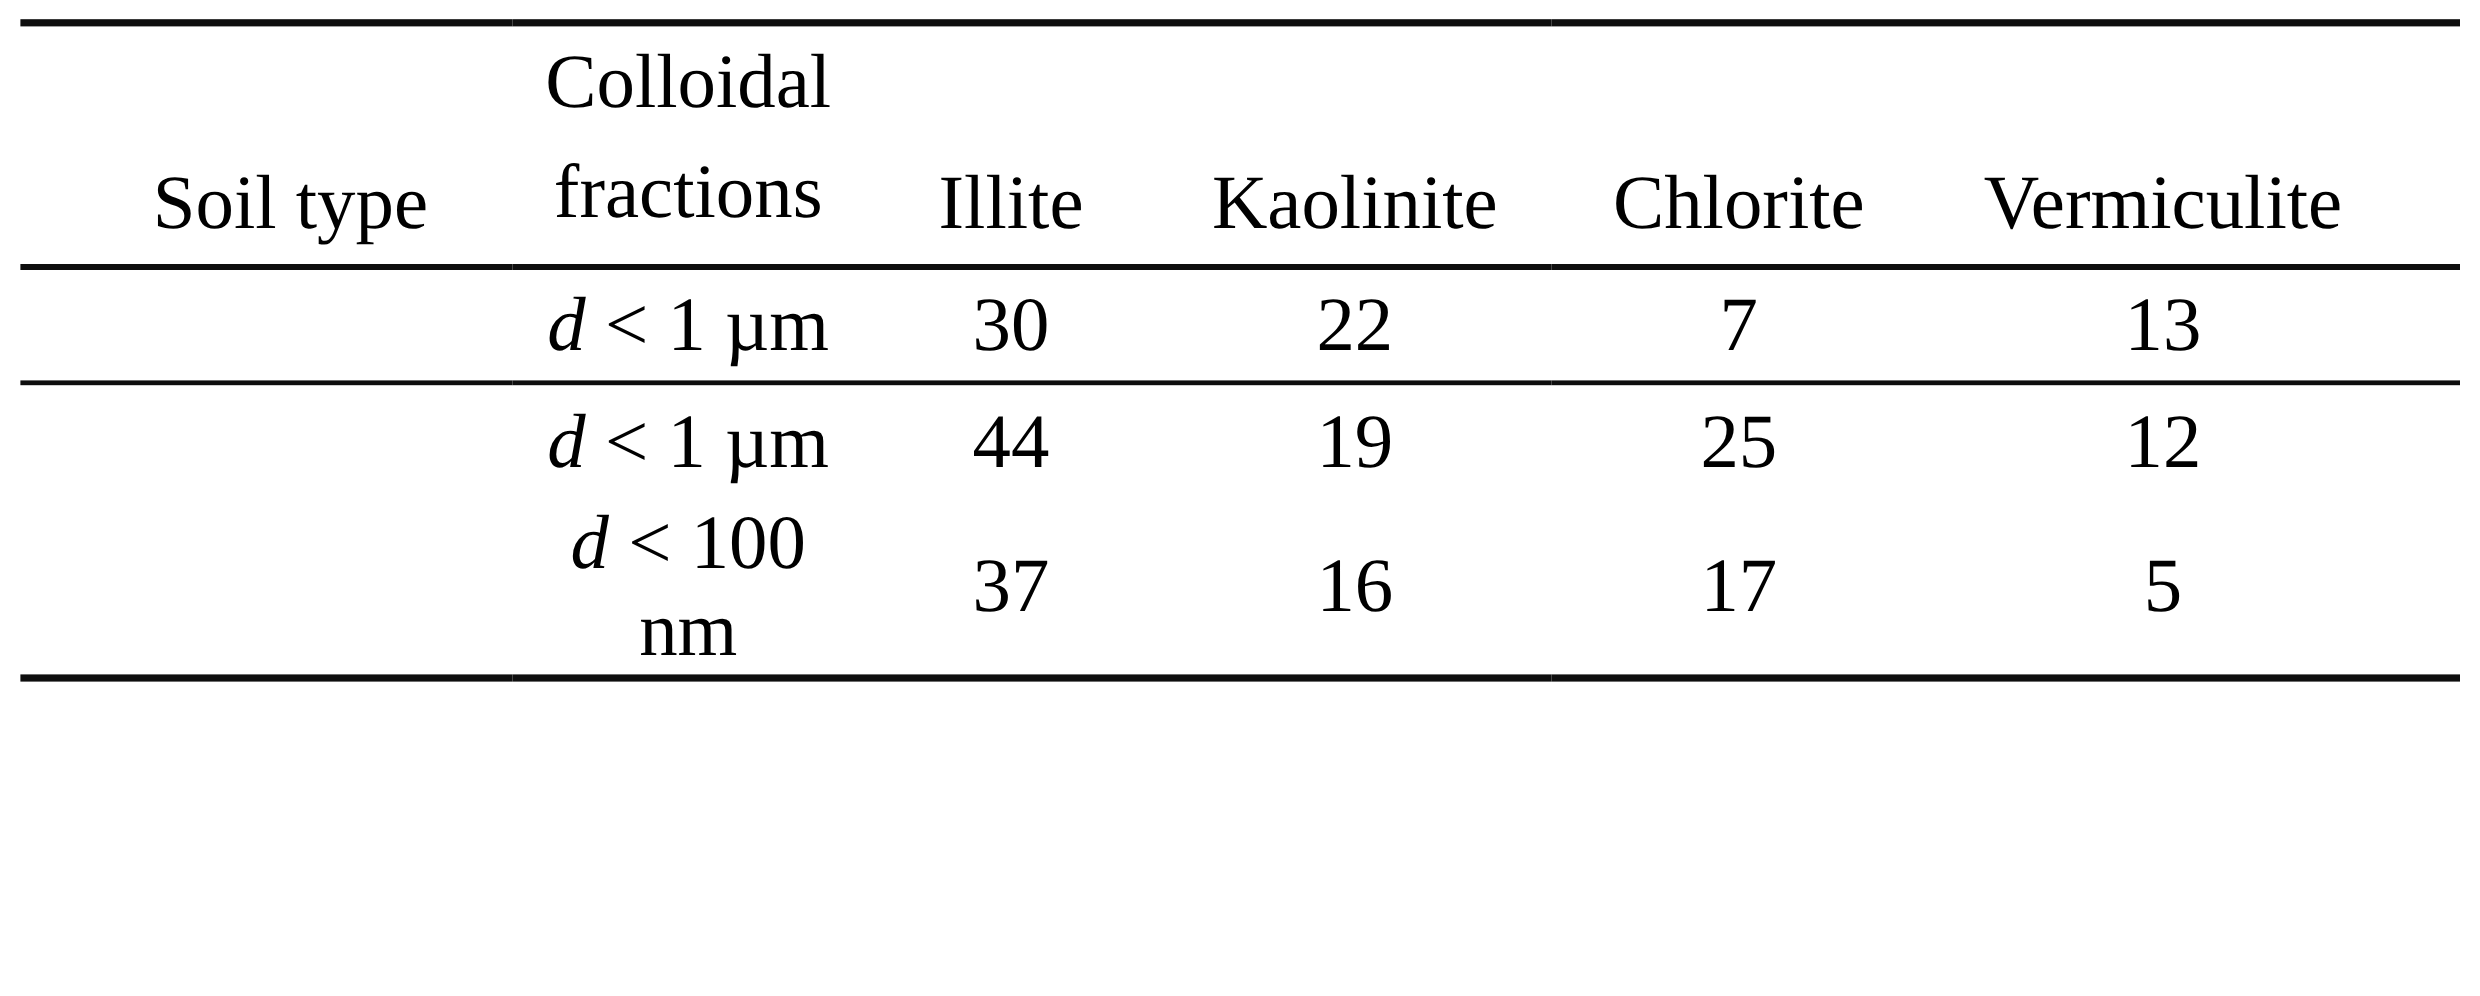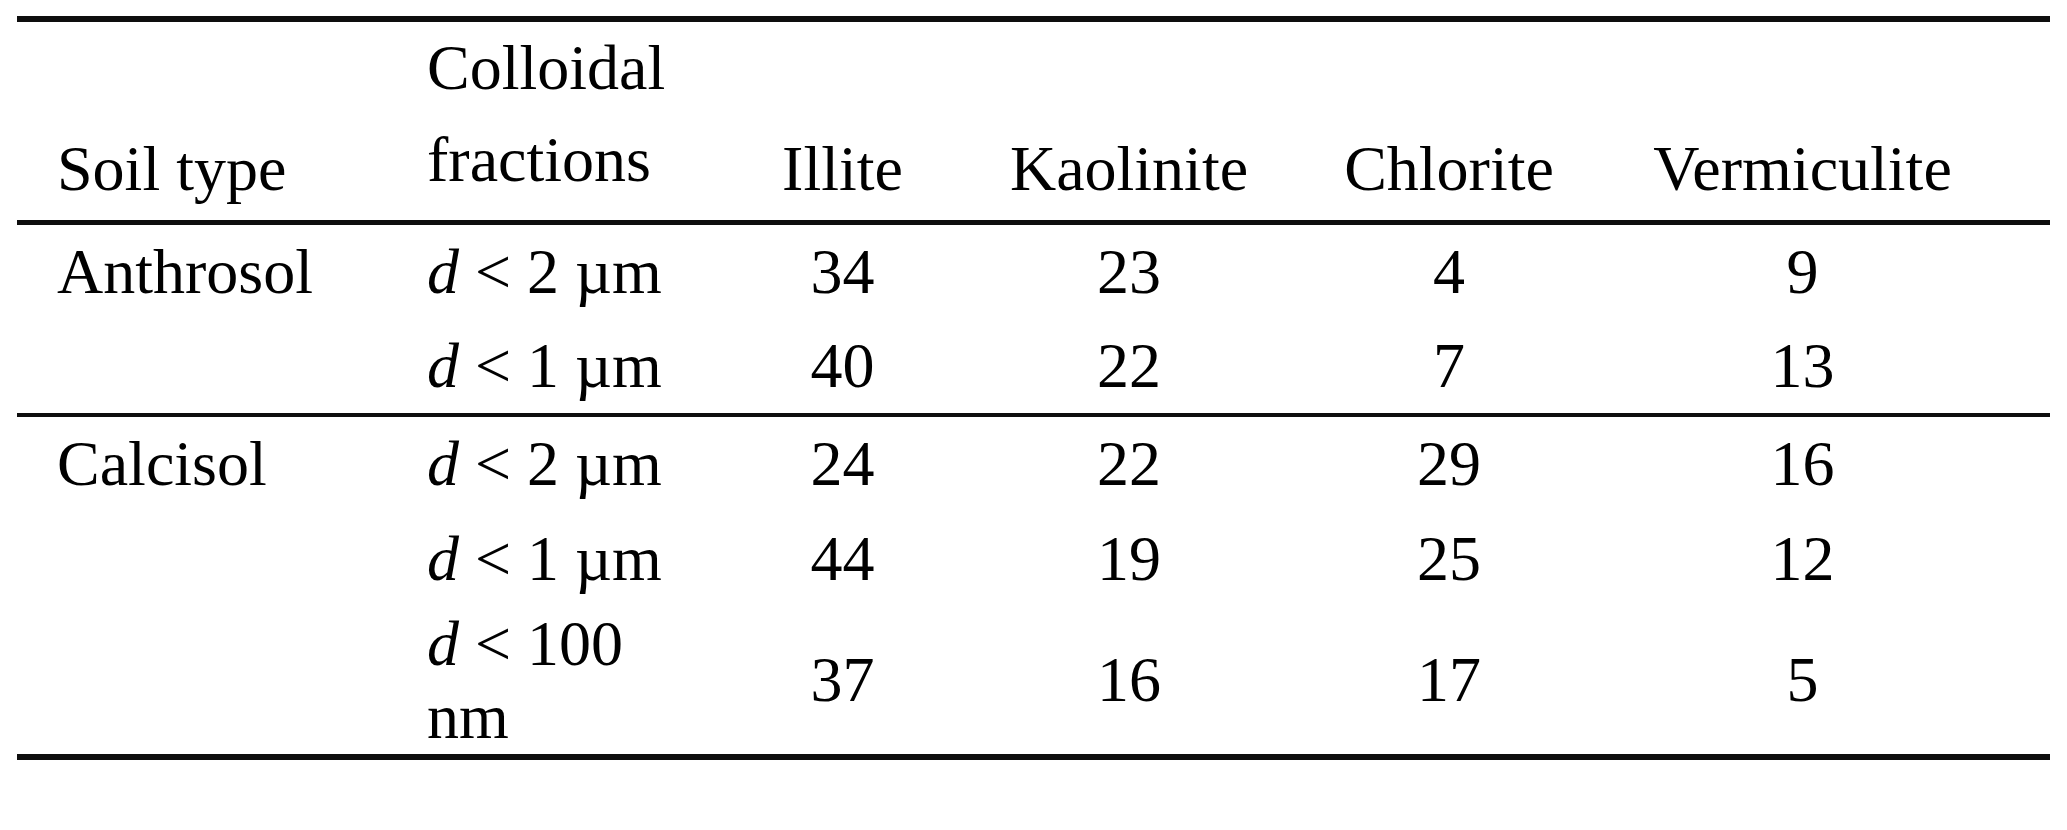--- a/index.html
+++ b/index.html
@@ -38,21 +38,21 @@
     font-weight: normal;
     vertical-align: bottom;
     padding: 0 0 14px 0;
   }
   thead tr { height: 202px; }
   tbody tr { height: 96px; }
   td {
     padding: 0;
     vertical-align: middle;
   }
-  .c-left   { text-align: left; }
+  .c-left   { text-align: center; }
   .c-num    { text-align: center; }
   .pad-soil { padding-left: 40px; }
   .pad-last { padding-right: 50px; font-family: Liberation Serif, serif; }
   .hline { line-height: 92px; }
   .var-d { font-style: italic; }
 </style>
 </head>
 <body>
 
 <div class="page">
@@ -73,45 +73,29 @@
           <div class="hline">fractions</div>
         </th>
         <th class="c-num">Illite</th>
         <th class="c-num">Kaolinite</th>
         <th class="c-num">Chlorite</th>
         <th class="c-num pad-last">Vermiculite</th>
       </tr>
     </thead>
     <tbody class="group-first">
       <tr>
-        <td class="c-left pad-soil">Anthrosol</td>
-        <td class="c-left"><span class="var-d">d</span><span> &lt; 2 µm</span></td>
-        <td class="c-num">34</td>
-        <td class="c-num">23</td>
-        <td class="c-num">4</td>
-        <td class="c-num pad-last">9</td>
-      </tr>
-      <tr>
         <td class="c-left pad-soil"></td>
         <td class="c-left"><span class="var-d">d</span><span> &lt; 1 µm</span></td>
-        <td class="c-num">40</td>
+        <td class="c-num">30</td>
         <td class="c-num">22</td>
         <td class="c-num">7</td>
         <td class="c-num pad-last">13</td>
       </tr>
     </tbody>
     <tbody>
-      <tr>
-        <td class="c-left pad-soil">Calcisol</td>
-        <td class="c-left"><span class="var-d">d</span><span> &lt; 2 µm</span></td>
-        <td class="c-num">24</td>
-        <td class="c-num">22</td>
-        <td class="c-num">29</td>
-        <td class="c-num pad-last">16</td>
-      </tr>
       <tr>
         <td class="c-left pad-soil"></td>
         <td class="c-left"><span class="var-d">d</span><span> &lt; 1 µm</span></td>
         <td class="c-num">44</td>
         <td class="c-num">19</td>
         <td class="c-num">25</td>
         <td class="c-num pad-last">12</td>
       </tr>
       <tr>
         <td class="c-left pad-soil"></td>

